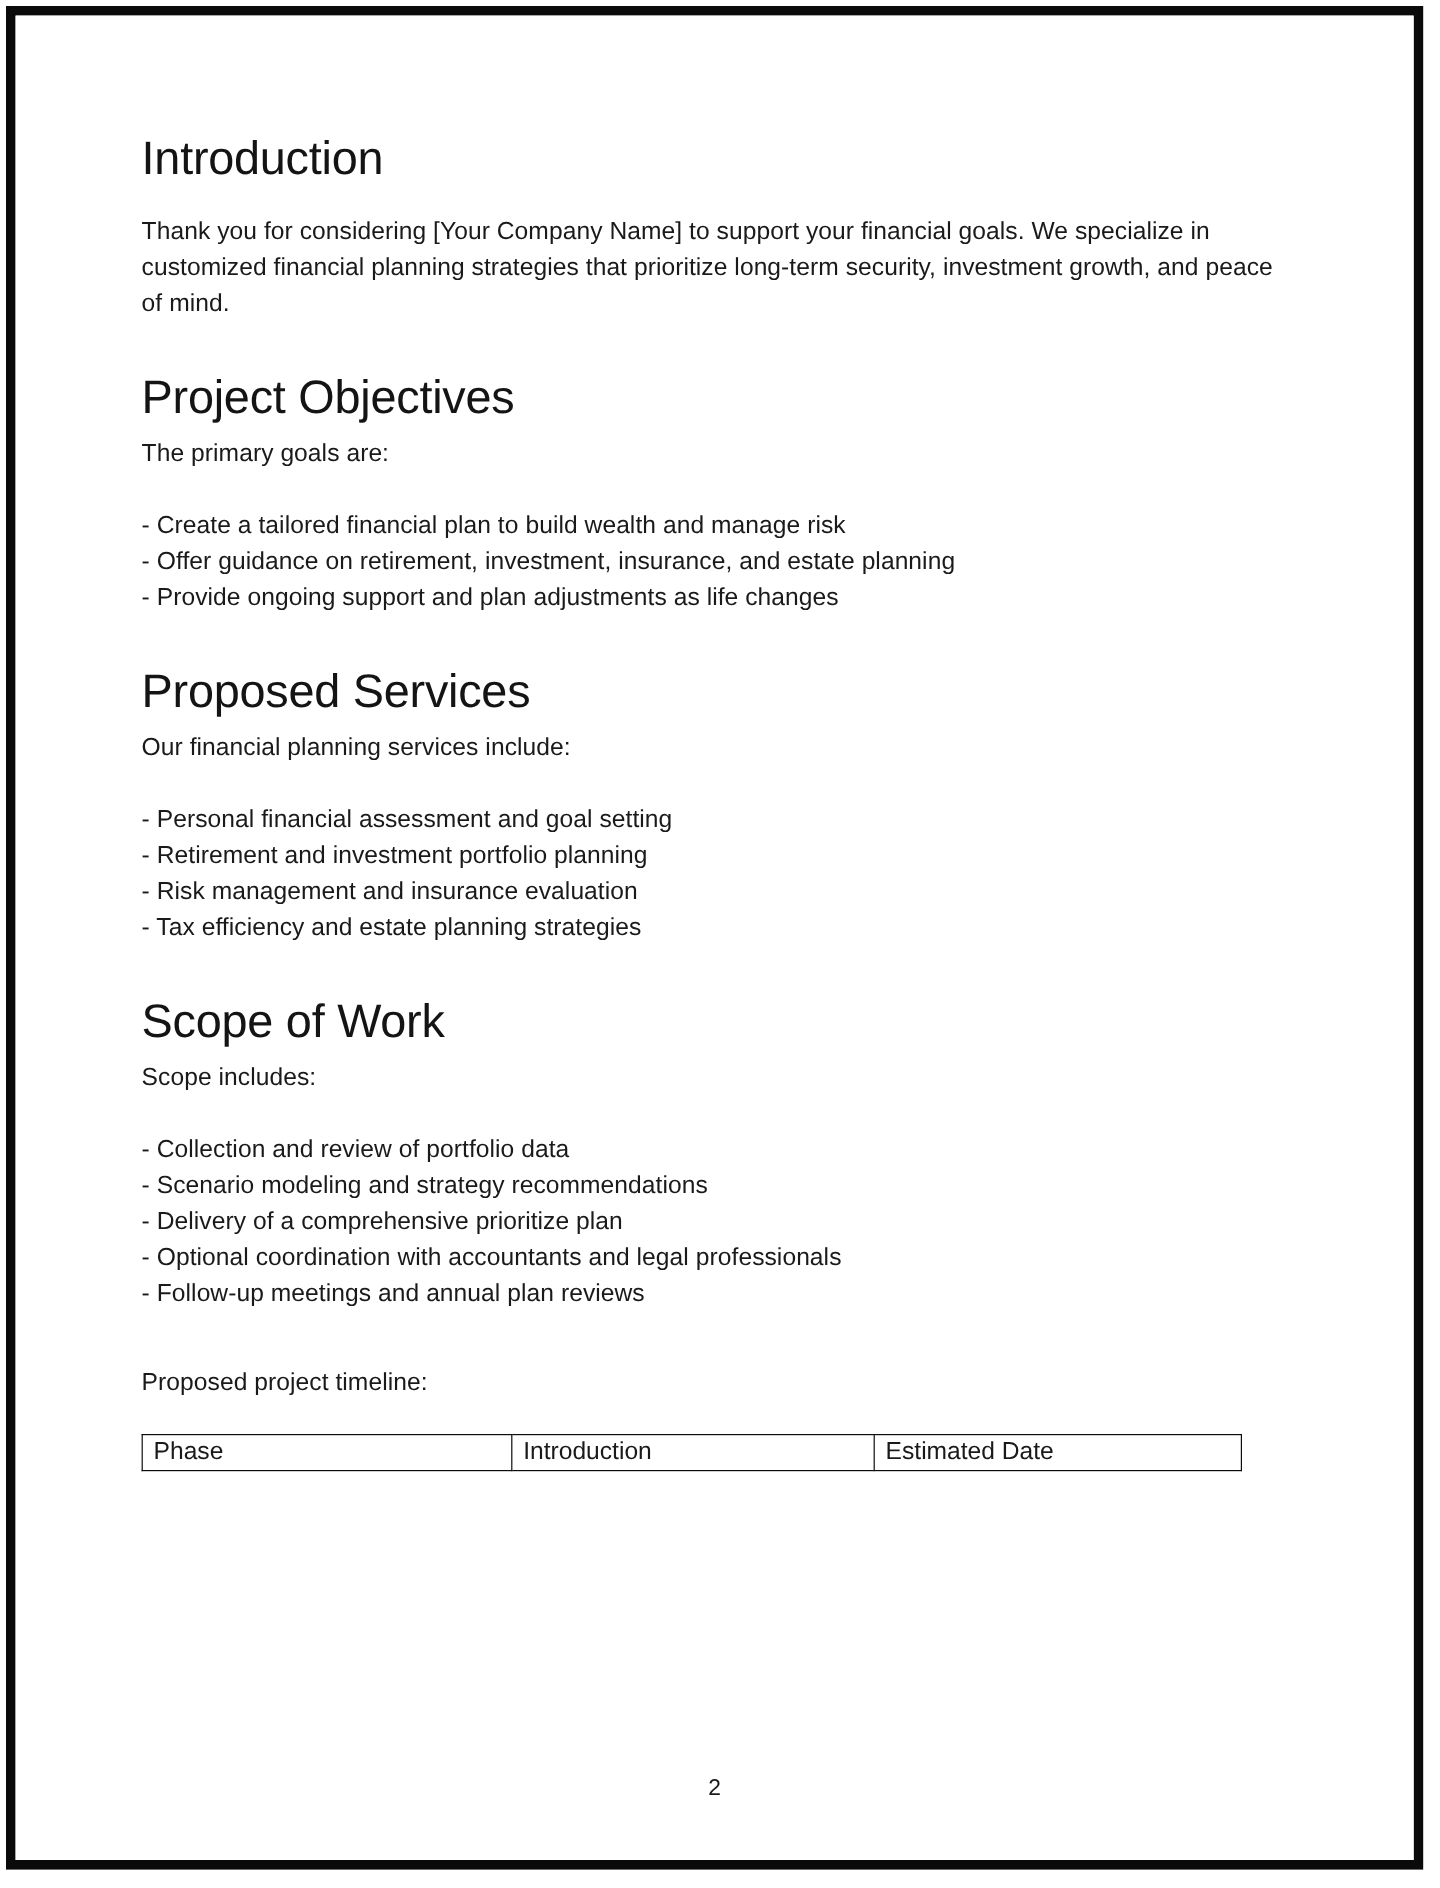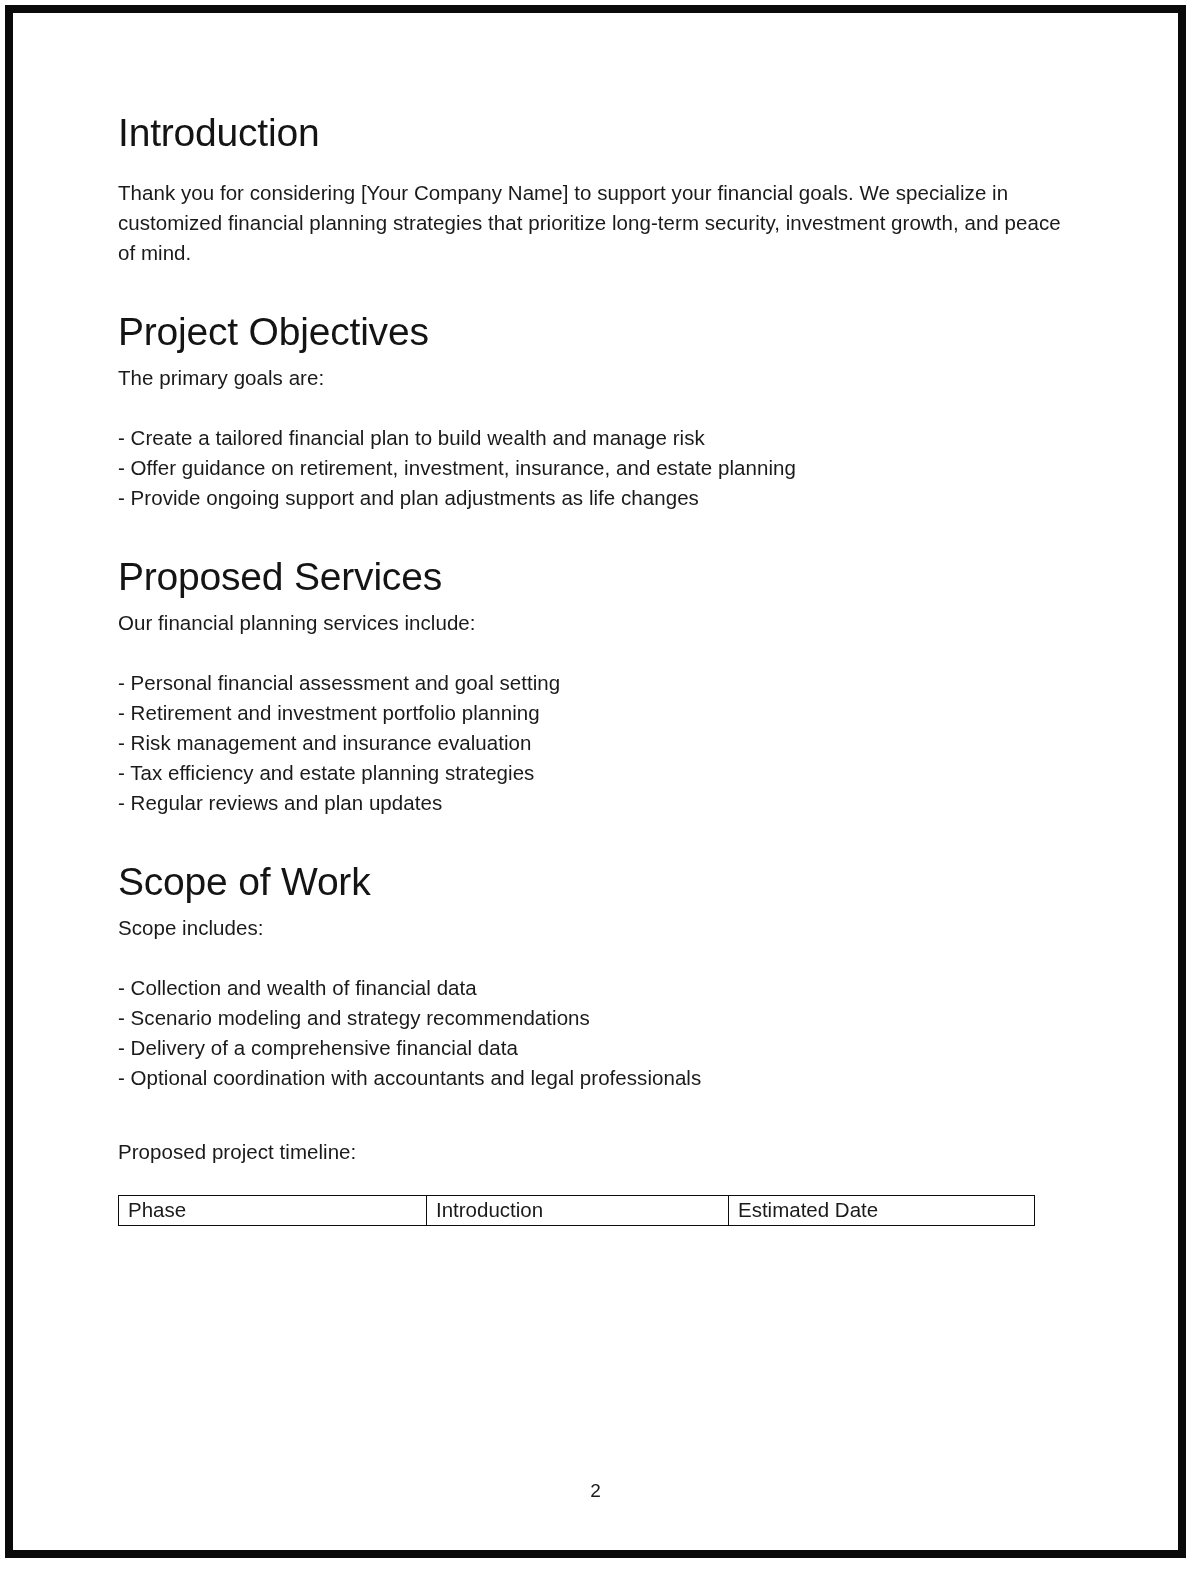--- a/index.html
+++ b/index.html
@@ -147,32 +147,32 @@
       </div>
 
       <div class="section">
         <h1 class="section-title">Proposed Services</h1>
         <p class="body-text">Our financial planning services include:</p>
         <ul class="dash-list">
           <li>- Personal financial assessment and goal setting</li>
           <li>- Retirement and investment portfolio planning</li>
           <li>- Risk management and insurance evaluation</li>
           <li>- Tax efficiency and estate planning strategies</li>
-          <li>- Regular reviews and plan updates</li>
         </ul>
       </div>
 
       <div class="section">
         <h1 class="section-title">Scope of Work</h1>
         <p class="body-text">Scope includes:</p>
         <ul class="dash-list">
-          <li>- Collection and wealth of financial data</li>
+          <li>- Collection and review of portfolio data</li>
           <li>- Scenario modeling and strategy recommendations</li>
-          <li>- Delivery of a comprehensive financial data</li>
+          <li>- Delivery of a comprehensive prioritize plan</li>
           <li>- Optional coordination with accountants and legal professionals</li>
+          <li>- Follow-up meetings and annual plan reviews</li>
         </ul>
       </div>
 
       <div class="section">
         <p class="body-text">Proposed project timeline:</p>
 
         <table class="timeline-table">
           <thead>
             <tr>
               <th class="col-phase">Phase</th>

